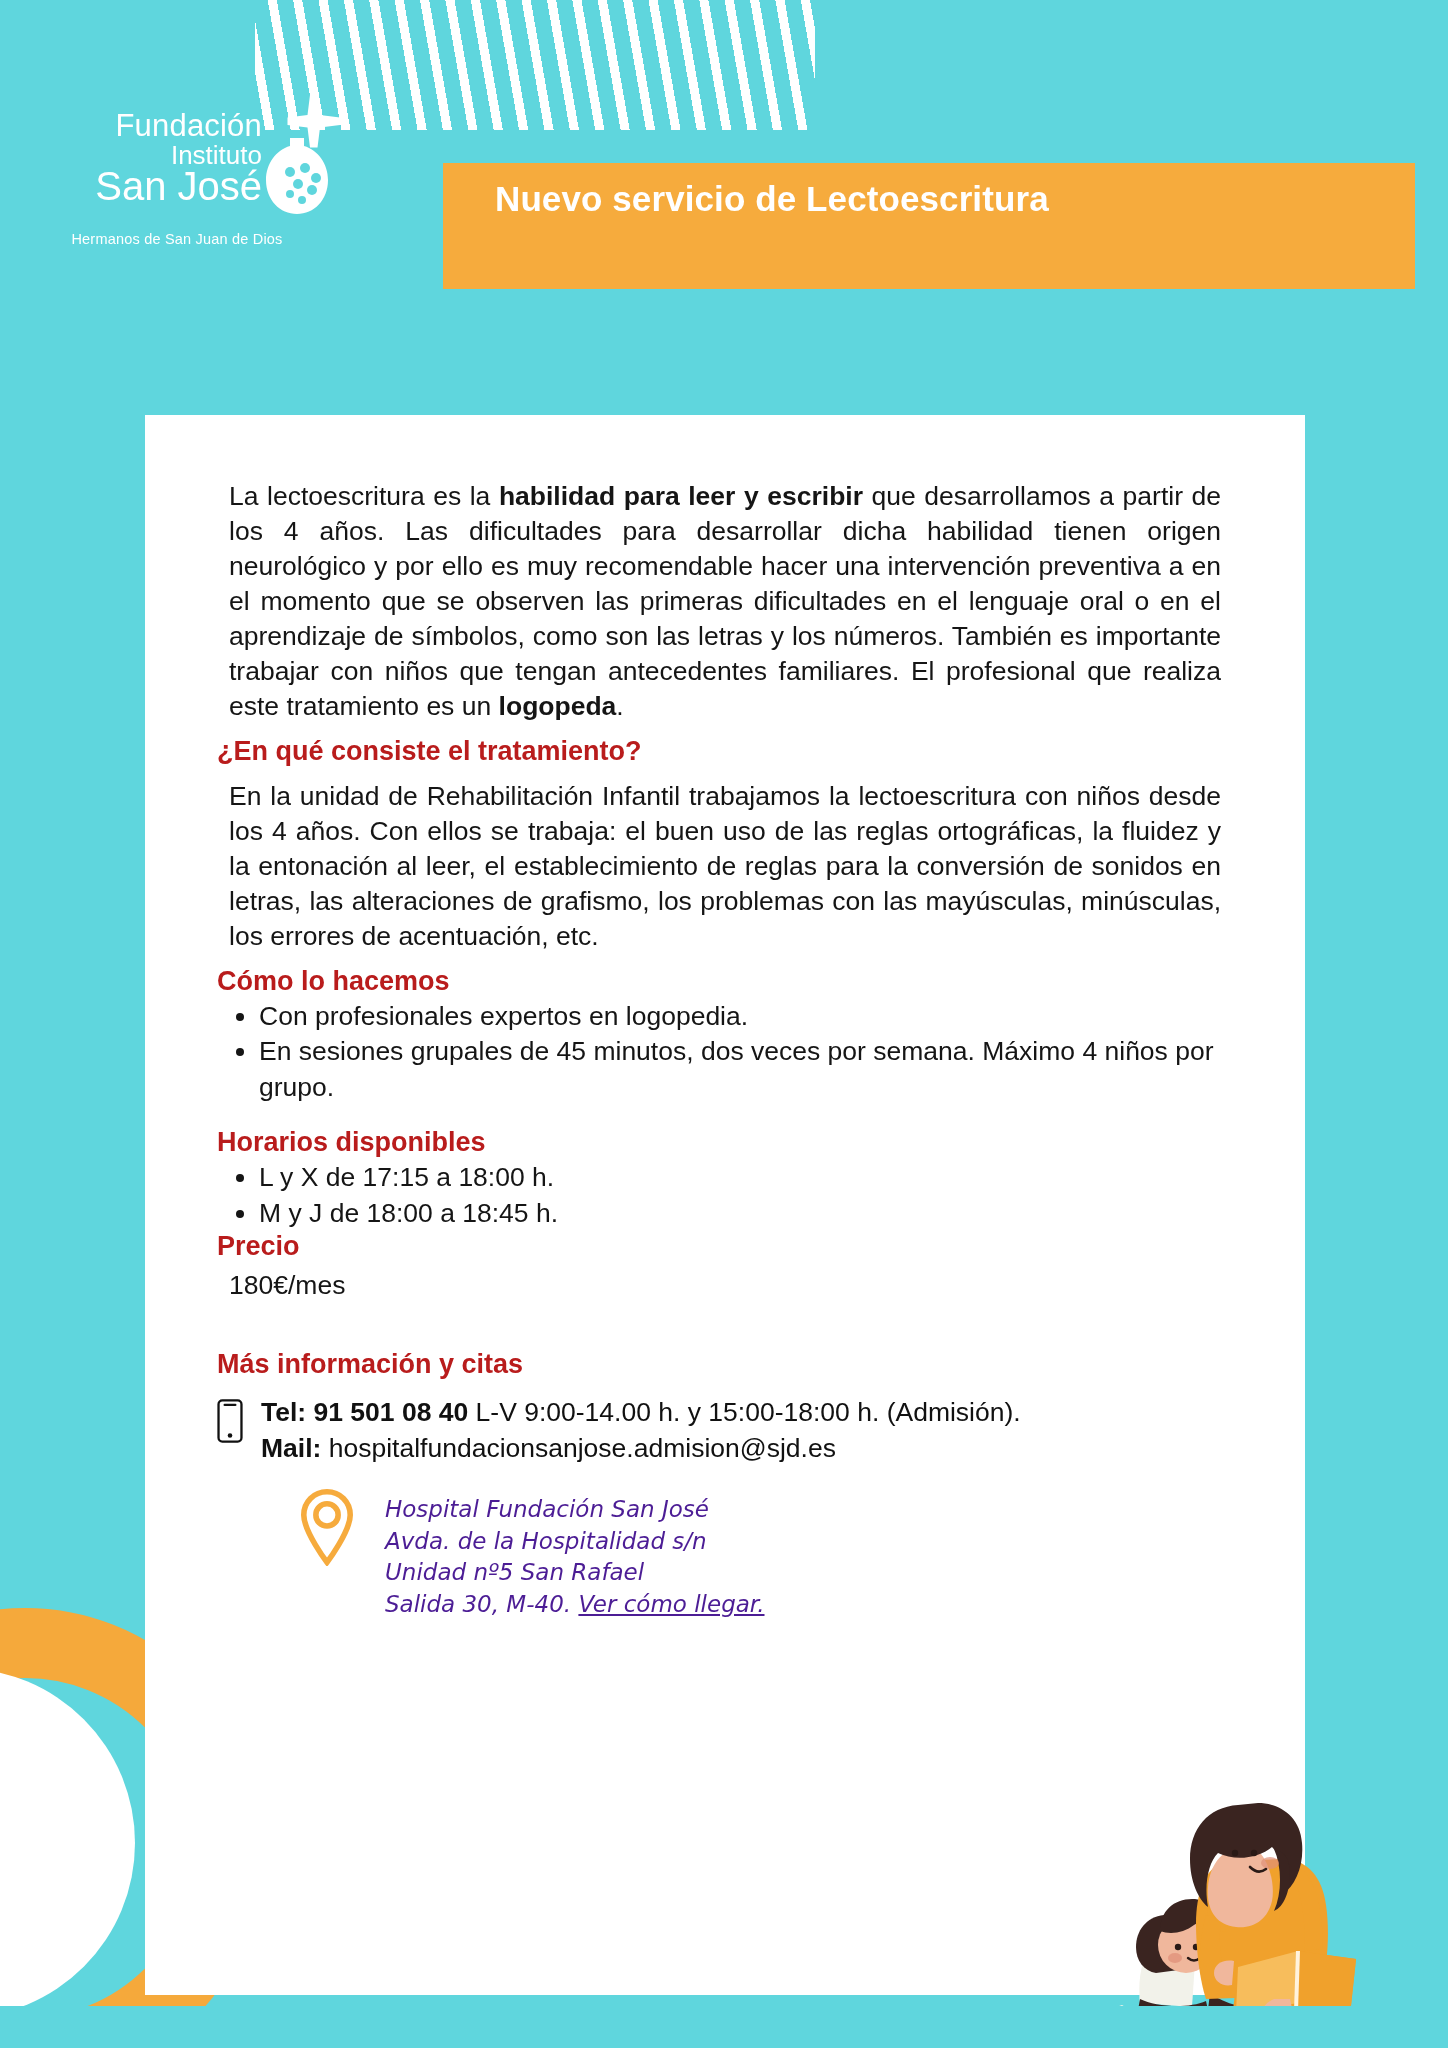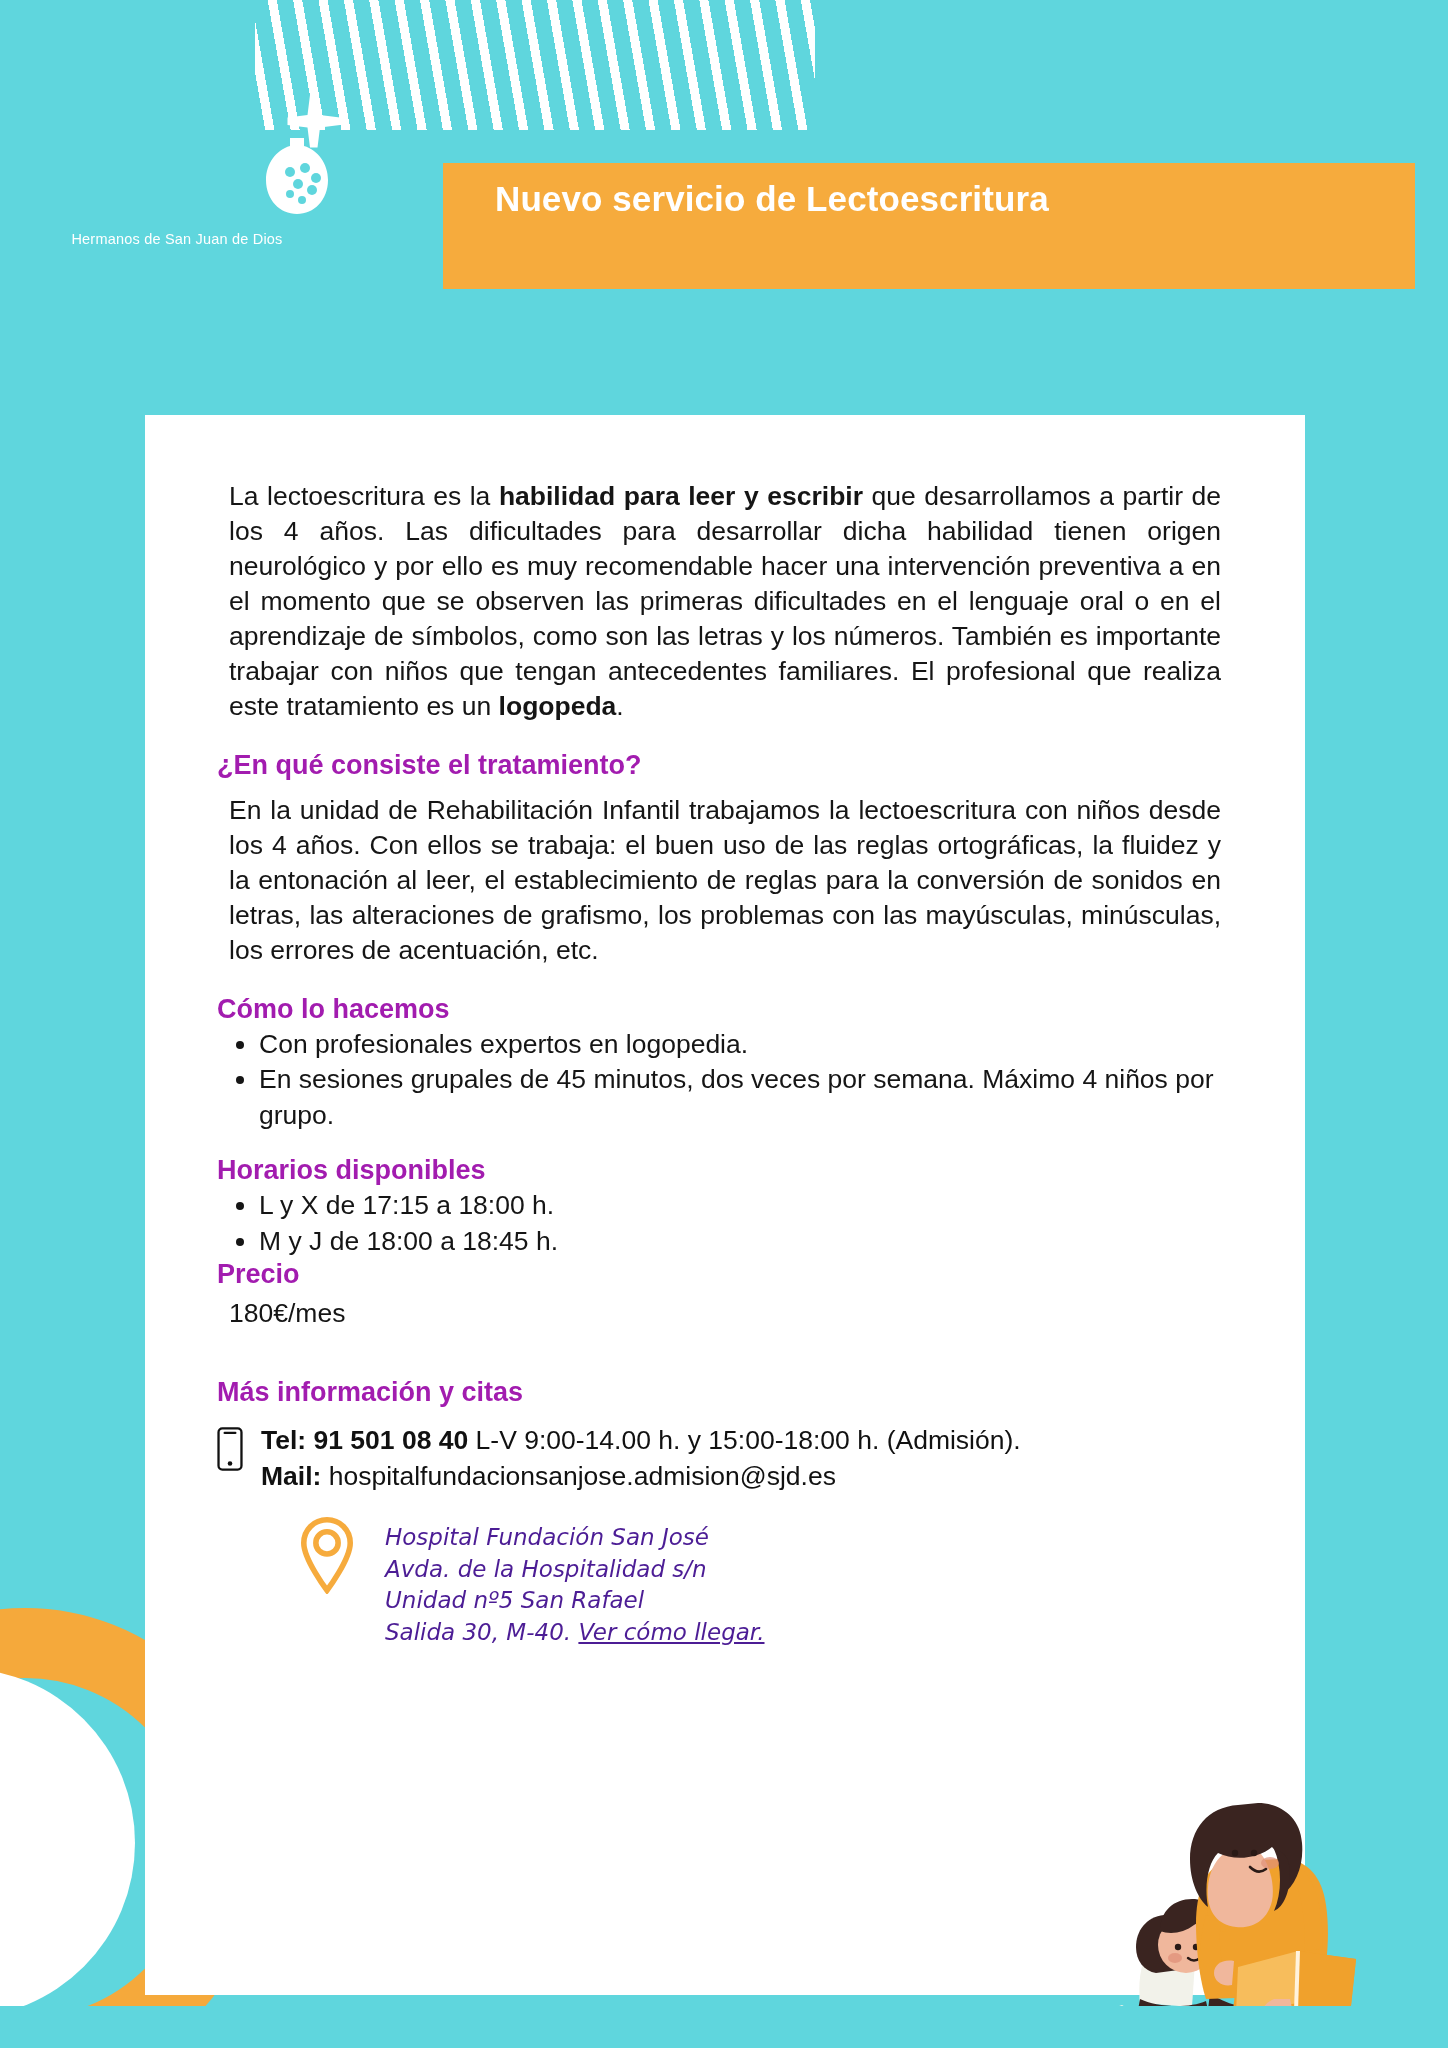--- a/index.html
+++ b/index.html
@@ -62,21 +62,21 @@
     position:absolute;left:145px;top:415px;width:1160px;height:1580px;
     background:#fff;box-sizing:border-box;padding:52px 72px 0 72px;
     color:#111;
   }
   .card p,.card li{
     font-size:26.5px;line-height:1.32;margin:12px;color:#151515;
   }
   .just{text-align:justify;text-justify:inter-word;}
   .b{font-weight:700;}
   h2.sec{
-    font-size:27px;font-weight:700;margin:26px 0 2px 0;color:#a21caf;
+    font-size:27px;font-weight:700;margin:12px 0 2px 0;color:#b91c1c;
   }
   ul.bul{margin:2px 0 0 0;padding-left:42px;}
   ul.bul li{margin:0 0 0 0;line-height:1.34;}
   .two-col{display:flex;margin-top:22px;flex-direction:column;}
   .col-a{width:530px;}
   .col-b{width:auto;}
   .two-col h2.sec{margin-top:0;}
   .contact{margin-top:34px;}
   .contact-row{display:flex;align-items:flex-start;}
   .phone-ico{width:44px;flex:0 0 44px;padding-top:4px;}
@@ -95,20 +95,25 @@
 </head>
 <body>
 
 <div id="poster">
 
   <div class="stripes-fan">
     <div class="disc"></div>
   </div>
 
   <div class="logo">
+    <div class="logo-text">
+      <div class="logo-l1">Fundación</div>
+      <div class="logo-l2">Instituto</div>
+      <div class="logo-l3">San José</div>
+    </div>
     <div class="logo-sub">Hermanos de San Juan de Dios</div>
     <div class="logo-mark">
       <svg viewBox="0 0 110 150" width="110" height="150">
         <g fill="#ffffff">
           <path d="M48 4 l6 0 2 16 16 2 0 6 -16 2 -2 16 -6 0 -2 -16 -16 -2 0 -6 16 -2z" transform="translate(12,2) scale(1.25)"></path>
           <path d="M52 58 c-14 4 -24 18 -24 34 0 20 14 34 31 34 17 0 31 -14 31 -34 0 -16 -10 -30 -24 -34 l0 -8 -14 0z"></path>
         </g>
         <g fill="#5fd6dd">
           <circle cx="52" cy="84" r="5"></circle>
             <circle cx="67" cy="80" r="5"></circle>

